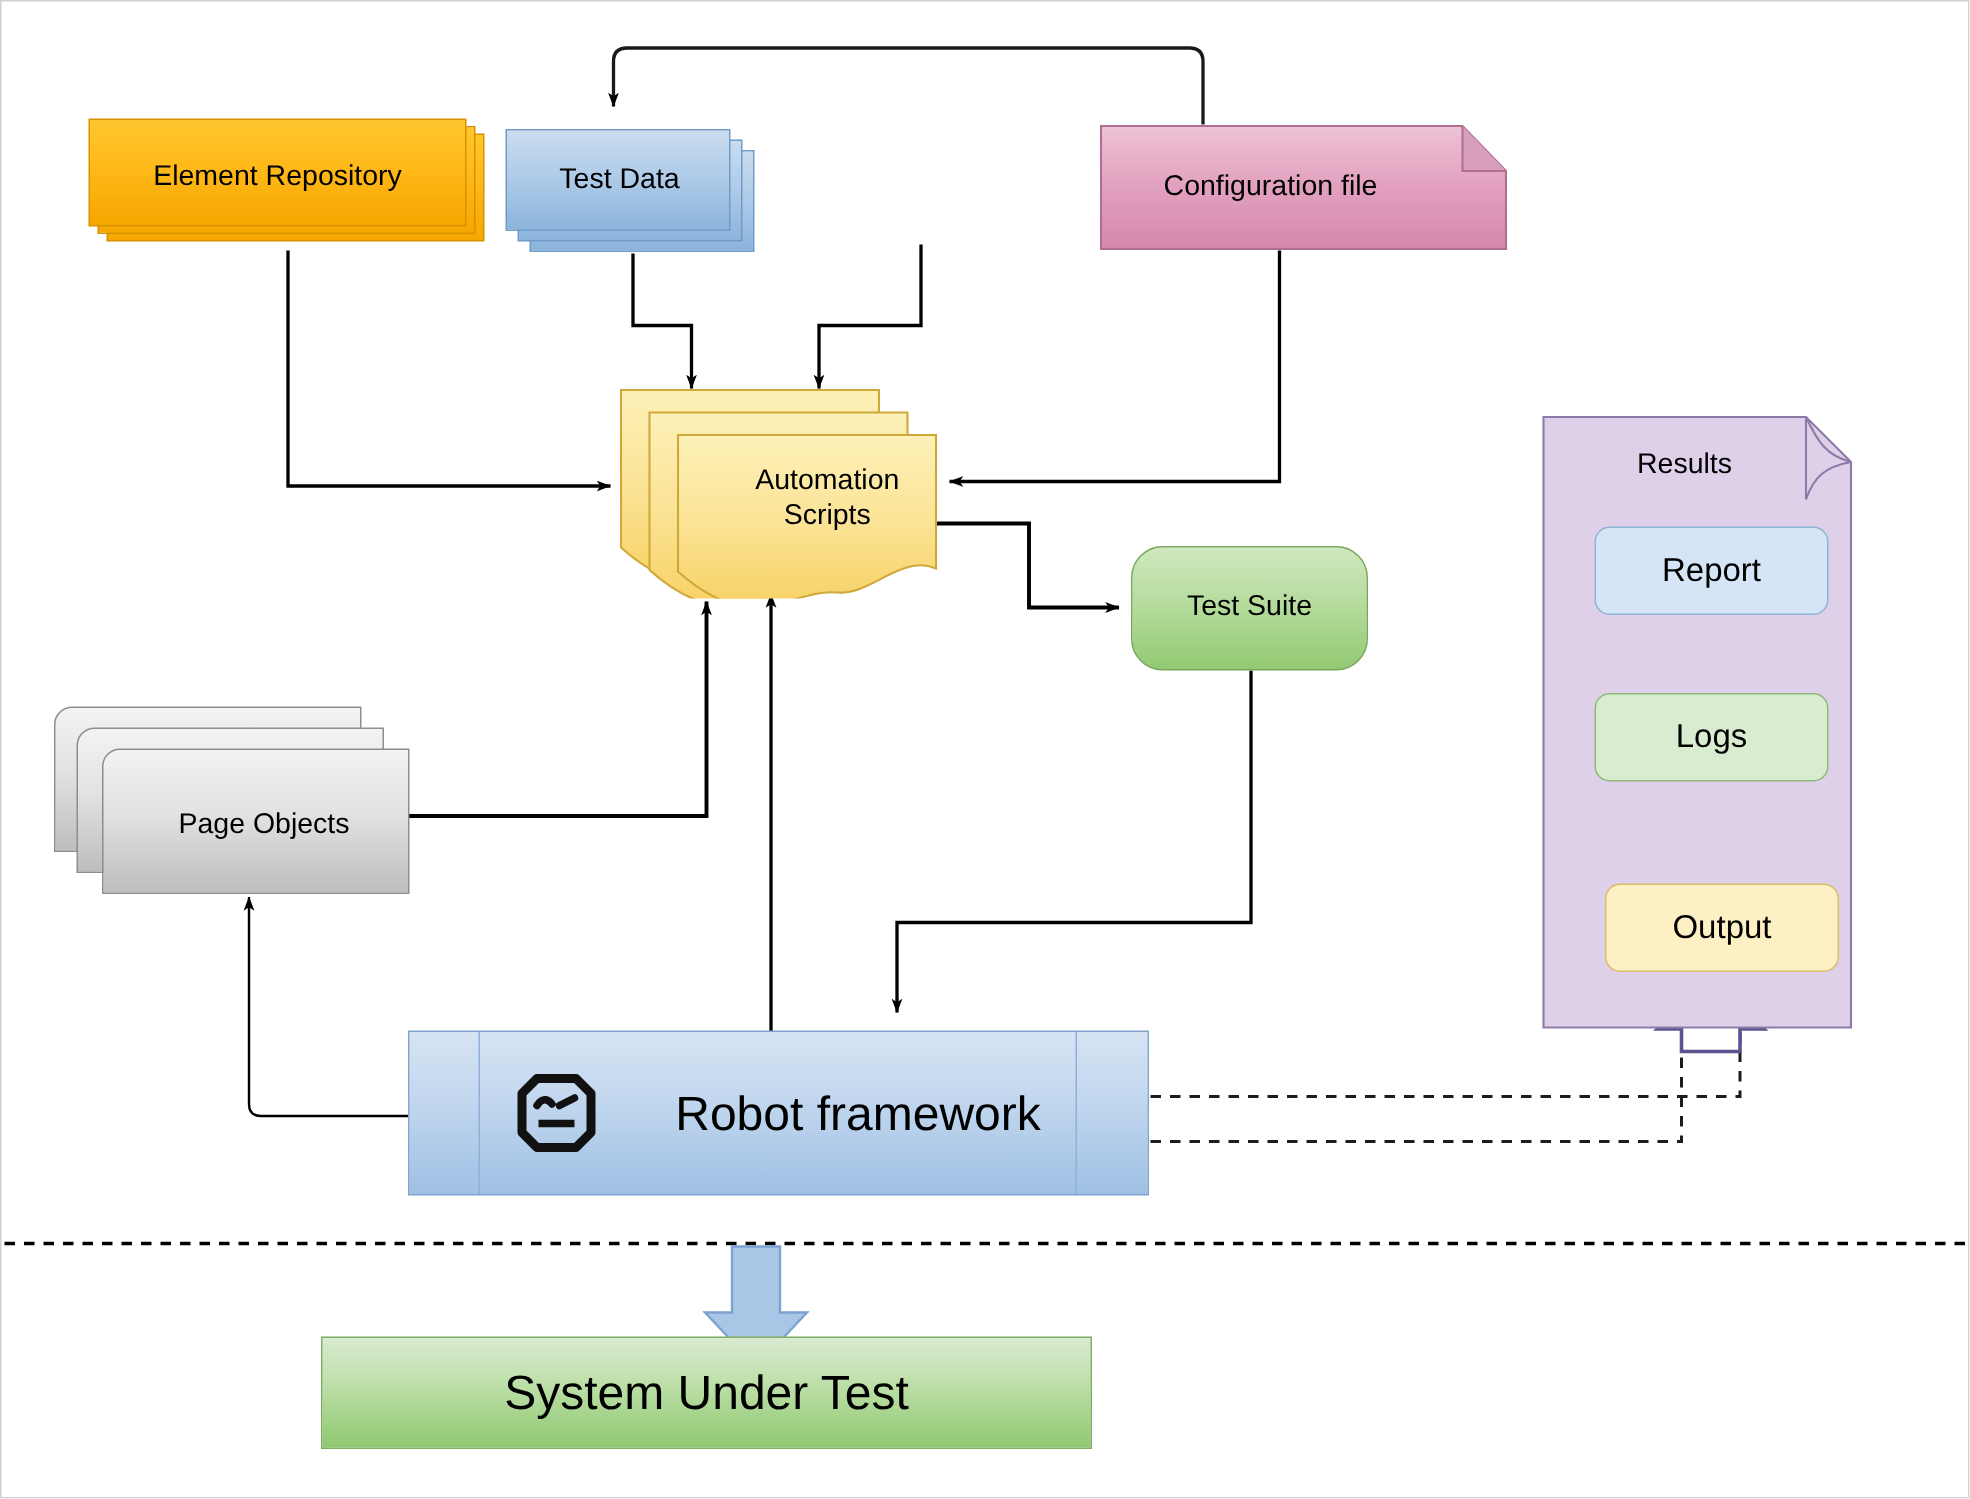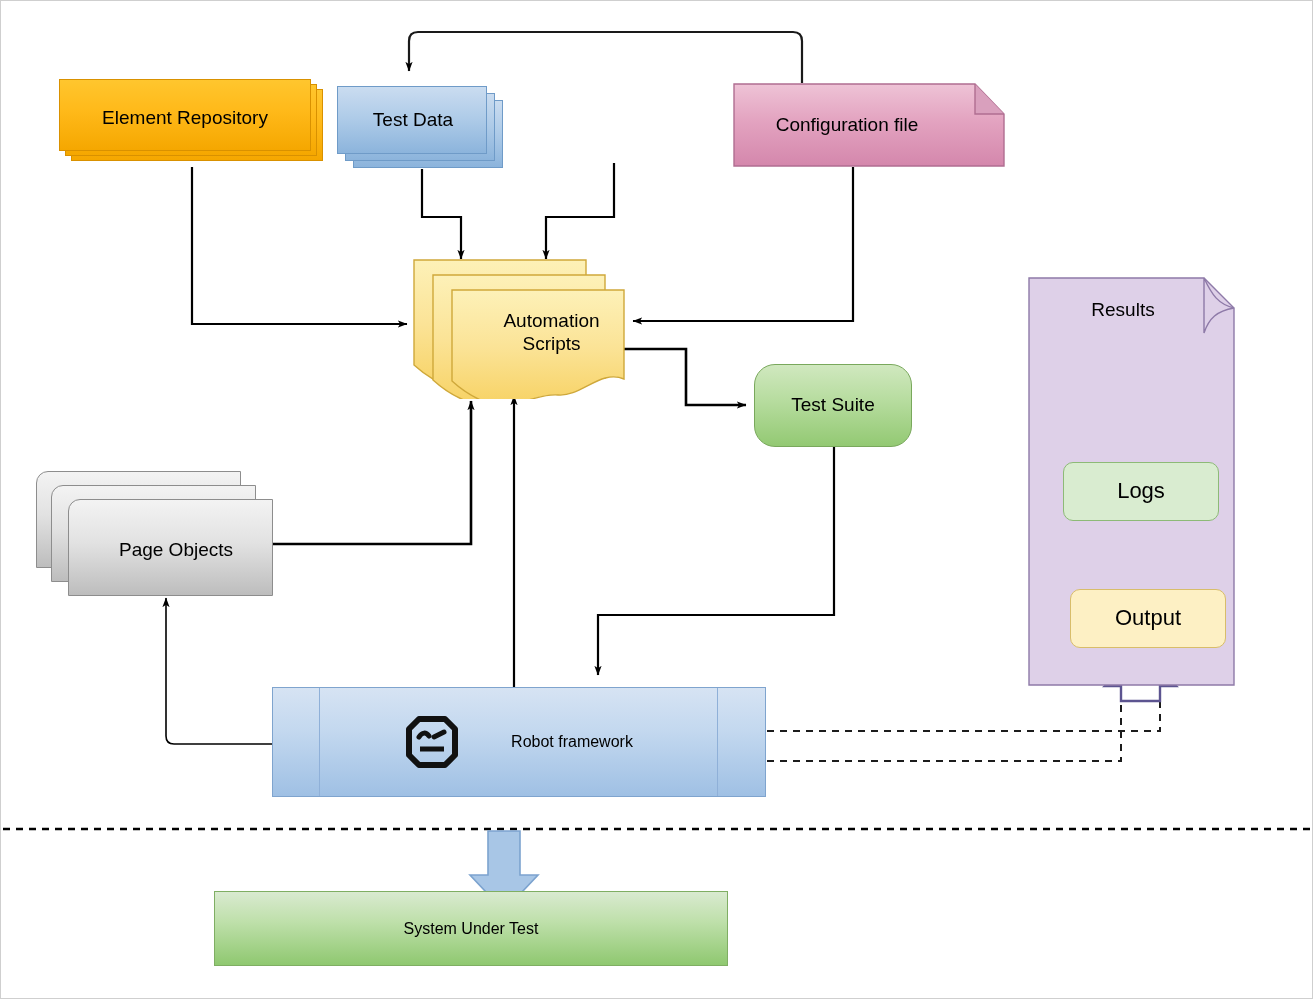--- a/index.html
+++ b/index.html
@@ -112,21 +112,21 @@
     display: flex;
     align-items: center;
     justify-content: center;
     border-radius: 10px;
     z-index: 6;
   }
   .res-report { background: #d6e5f5; border: 1px solid #8fb4d8; }
   .res-logs   { background: #d9ecd0; border: 1px solid #8dba77; }
   .res-output { background: #fdf0c4; border: 1px solid #d8bd6a; }
 
-  .t24 { font-size: 16px; text-align: right; }
+  .t24 { font-size: 32px; text-align: right; }
   .t23 { font-size: 19px; }
   .t22 { font-size: 22px; }
 </style>
 </head>
 <body>
 
 <div id="canvas">
 
   <svg id="edges" viewBox="0 0 1313 999" xmlns="http://www.w3.org/2000/svg">
     <defs>
@@ -243,20 +243,23 @@
     </div>
   </div>
 
   <div class="node" style="left:1027px; top:276px; width:226px; height:409px; display:block;">
     <svg width="226" height="409" viewBox="0 0 226 409" xmlns="http://www.w3.org/2000/svg" style="position:absolute; left:0; top:0;">
       <path d="M1,1 L176,1 L206,31 L206,408 L1,408 Z" fill="#ded0e8" stroke="#8e7aa8" stroke-width="1.4"></path>
       <path d="M176,1 C184,18 190,27 206,31 C189,34 181,41 176,56 Z" fill="#ded0e8" stroke="#8e7aa8" stroke-width="1.4"></path>
     </svg>
     <div class="t23" style="position:absolute; left:0; top:22px; width:190px; text-align:center; z-index:6;">Results</div>
 
+    <div class="res-item res-report t22" style="left:35px; top:74px; width:156px; height:59px;">
+      <span>Report</span>
+    </div>
     <div class="res-item res-logs t22" style="left:35px; top:185px; width:156px; height:59px;">
       <span>Logs</span>
     </div>
     <div class="res-item res-output t22" style="left:42px; top:312px; width:156px; height:59px;">
       <span>Output</span>
     </div>
   </div>
 
   <div class="node sut-face" style="left:213px; top:890px; width:514px; height:75px;">
     <div class="label t24">System Under Test</div>

